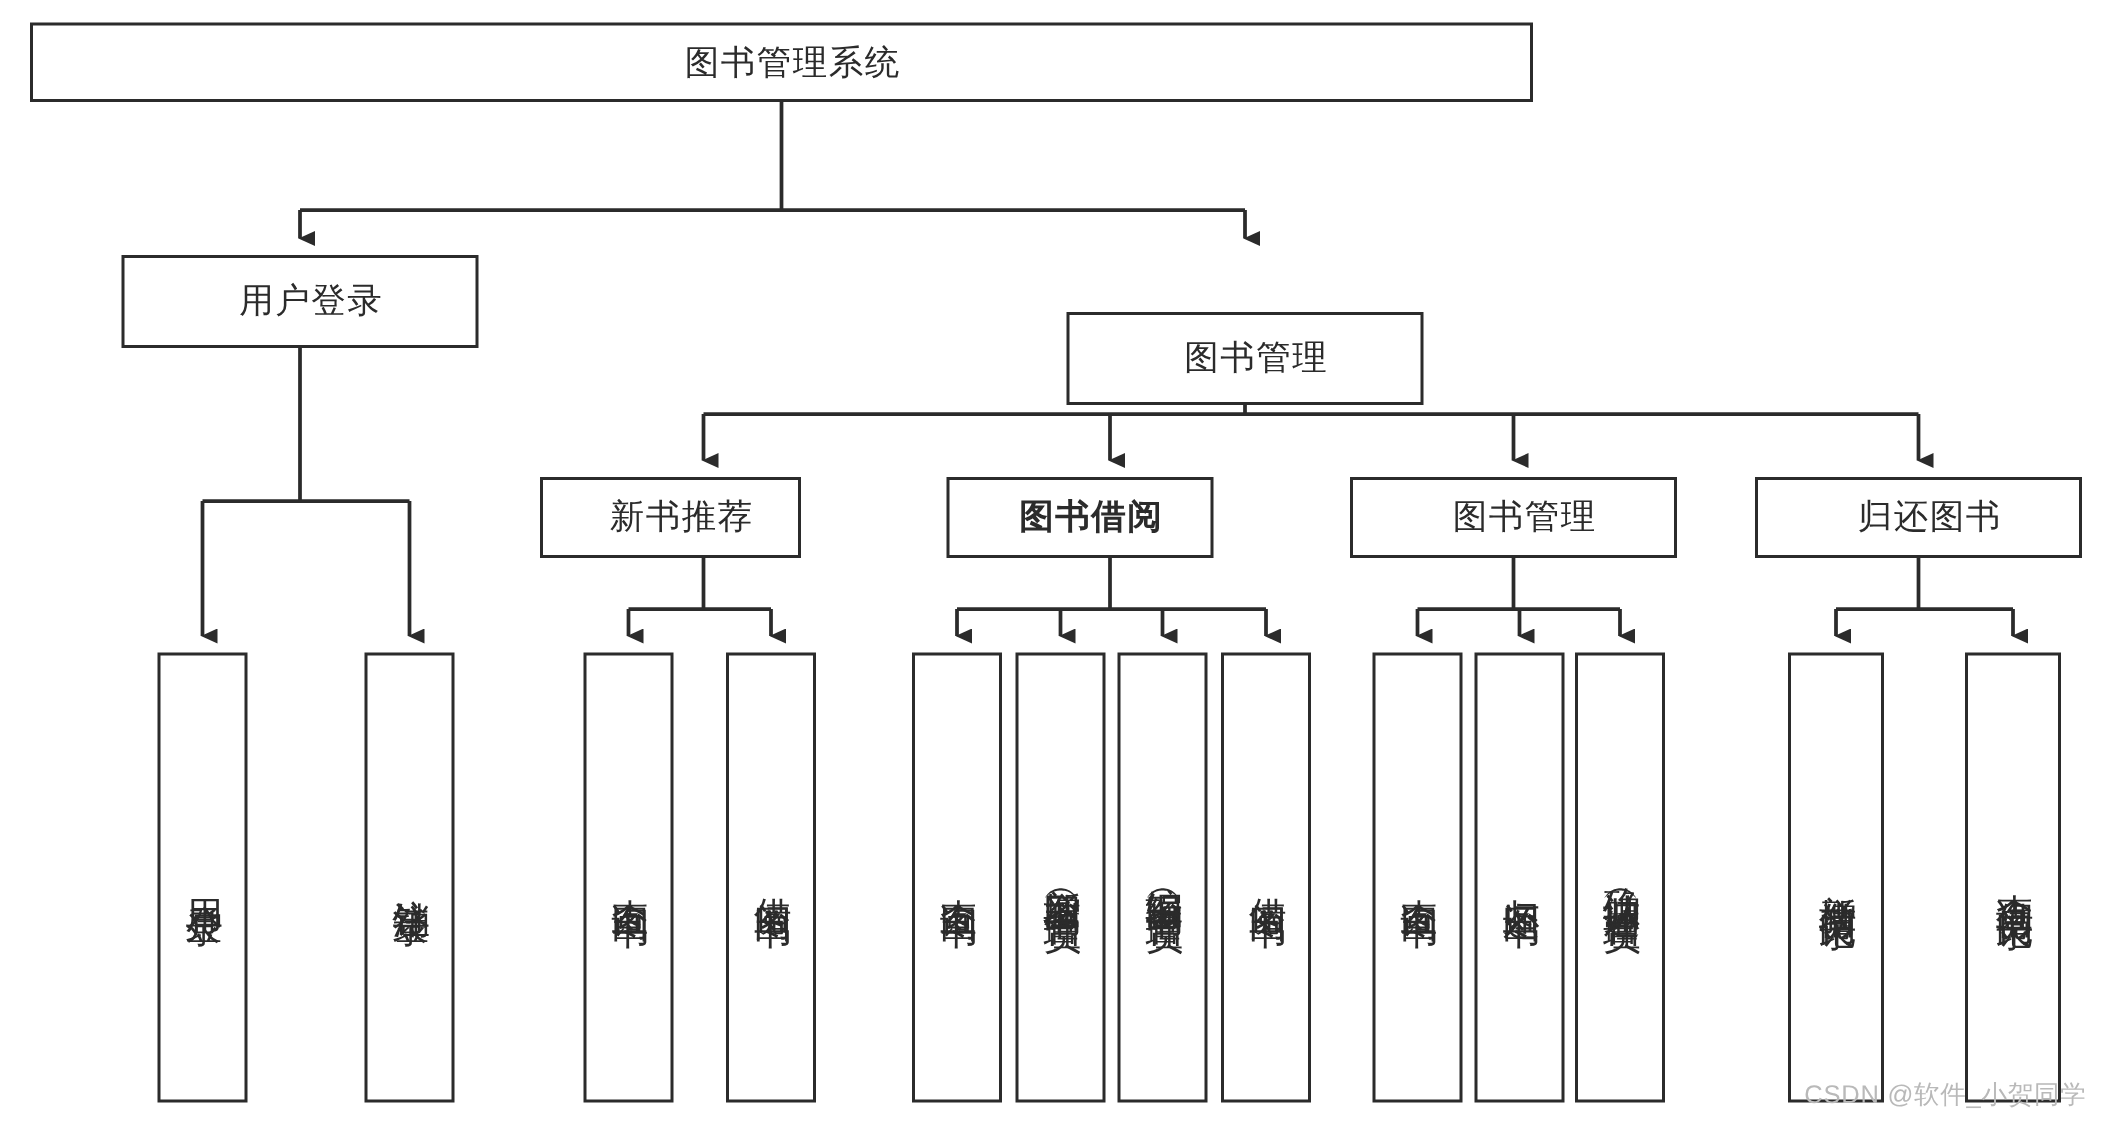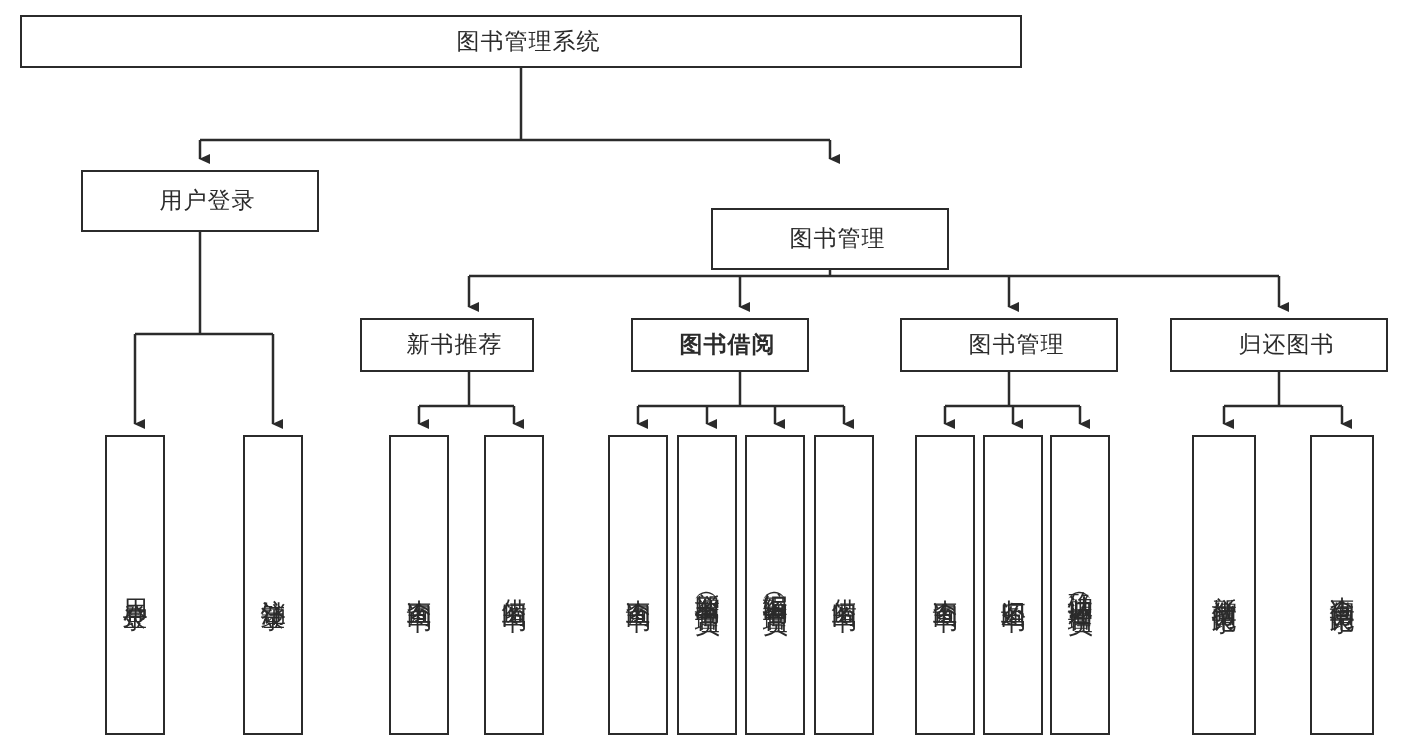--- a/index.html
+++ b/index.html
@@ -169,13 +169,14 @@
         <span class="node-label">确认归还（管理员）</span>
       </div>
       <div class="node-box vertical" style="left: 1192px; top: 435px; width: 64px; height: 300px;">
         <span class="node-label">新增借阅记录</span>
       </div>
       <div class="node-box vertical" style="left: 1310px; top: 435px; width: 64px; height: 300px;">
         <span class="node-label">查询借阅记录</span>
       </div>
     </div>
 
+  <div id="watermark">CSDN @软件_小贺同学</div>
 </div>
 
 </body></html>

